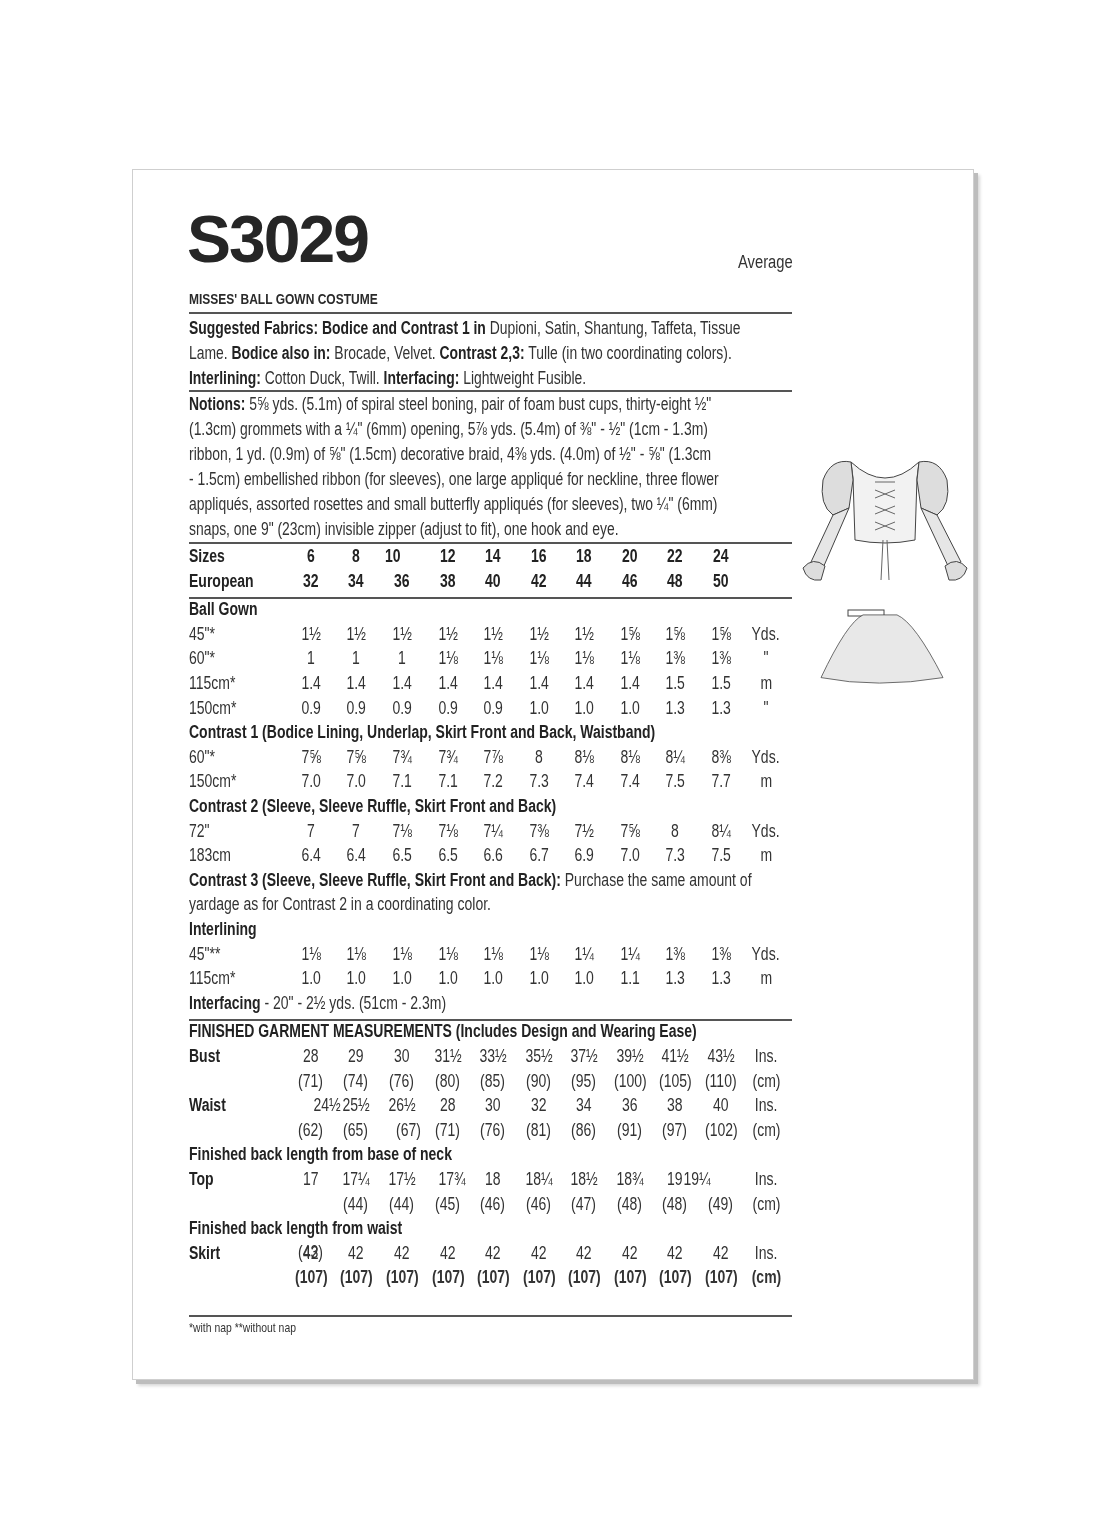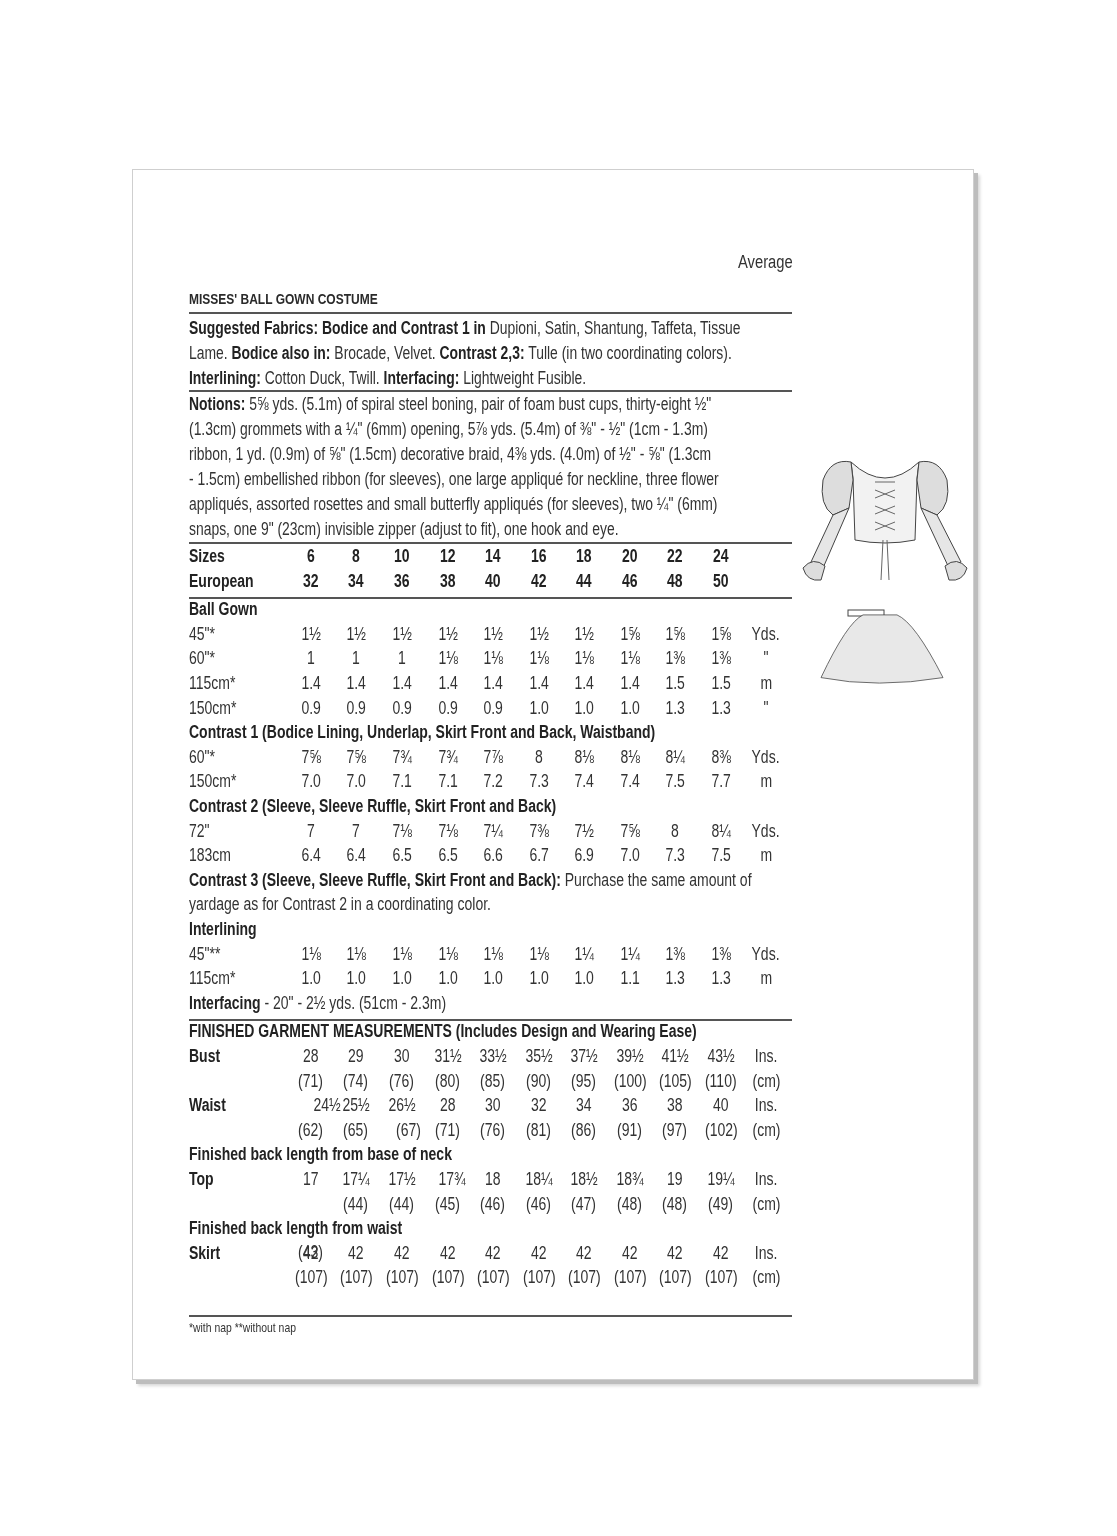--- a/index.html
+++ b/index.html
@@ -39,20 +39,21 @@
     transform:scaleX(0.80); transform-origin:left top; }
   .footnote { position:absolute; left:56px; top:1150px; font-size:13px; color:#333; white-space:nowrap;
     transform:scaleX(0.80); transform-origin:left top; }
   .illus { position:absolute; left:660px; top:160px; width:180px; height:360px; }
 </style>
 </head>
 <body>
 
 <div class="card">
 
+  <div class="pattern-no">S3029</div>
   <div class="difficulty">Average</div>
   <div class="title"><span class="cond">MISSES' BALL GOWN COSTUME</span></div>
   <div class="rule" style="top:142px;"></div>
 
   <div class="para" style="top:146px;">
     <div><b>Suggested Fabrics: Bodice and Contrast 1 in</b><span> Dupioni, Satin, Shantung, Taffeta, Tissue</span></div>
     <div><span>Lame. </span><b>Bodice also in:</b><span> Brocade, Velvet. </span><b>Contrast 2,3:</b><span> Tulle (in two coordinating colors).</span></div>
     <div><b>Interlining:</b><span> Cotton Duck, Twill. </span><b>Interfacing:</b><span> Lightweight Fusible.</span></div>
   </div>
   <div class="rule" style="top:220px;"></div>
@@ -65,21 +66,21 @@
     <div>appliqués, assorted rosettes and small butterfly appliqués (for sleeves), two ¼" (6mm)</div>
     <div>snaps, one 9" (23cm) invisible zipper (adjust to fit), one hook and eye.</div>
   </div>
   <div class="rule" style="top:372px;"></div>
 
   <div id="table-area">
       <div class="row bold" style="top: 376px;">
         <span class="label">Sizes</span>
         <div class="cell" style="left: 122px;"><span>6</span></div>
         <div class="cell" style="left: 167px;"><span>8</span></div>
-        <div class="cell" style="left: 213px; text-align: center;"><span>10</span></div>
+        <div class="cell" style="left: 204px; text-align: center;"><span>10</span></div>
         <div class="cell" style="left: 259px;"><span>12</span></div>
         <div class="cell" style="left: 304px;"><span>14</span></div>
         <div class="cell" style="left: 350px;"><span>16</span></div>
         <div class="cell" style="left: 395px;"><span>18</span></div>
         <div class="cell" style="left: 441px;"><span>20</span></div>
         <div class="cell" style="left: 486px;"><span>22</span></div>
         <div class="cell" style="left: 532px;"><span>24</span></div>
       </div>
       <div class="row bold" style="top: 400.6px;">
         <span class="label">European</span>
@@ -303,21 +304,21 @@
         <span class="label" style="font-weight: bold; color: rgb(34, 34, 34);">Top</span>
         <div class="cell" style="left: 122px;"><span>17</span></div>
         <div class="cell" style="left: 167px;"><span>17¼</span></div>
         <div class="cell" style="left: 213px;"><span>17½</span></div>
         <div class="cell" style="left: 263px;"><span>17¾</span></div>
         <div class="cell" style="left: 304px;"><span>18</span></div>
         <div class="cell" style="left: 350px;"><span>18¼</span></div>
         <div class="cell" style="left: 395px;"><span>18½</span></div>
         <div class="cell" style="left: 441px;"><span>18¾</span></div>
         <div class="cell" style="left: 486px;"><span>19</span></div>
-        <div class="cell" style="left: 532px;"><span>19¼</span></div>
+        <div class="cell" style="left: 508px;"><span>19¼</span></div>
         <div class="cell" style="left: 577px;"><span>Ins.</span></div>
       </div>
       <div class="row" style="top: 1023.6px;">
         <div class="cell" style="left: 122px; margin-top: 48px;"><span>(43)</span></div>
         <div class="cell" style="left: 167px;"><span>(44)</span></div>
         <div class="cell" style="left: 213px;"><span>(44)</span></div>
         <div class="cell" style="left: 259px;"><span>(45)</span></div>
         <div class="cell" style="left: 304px;"><span>(46)</span></div>
         <div class="cell" style="left: 350px;"><span>(46)</span></div>
         <div class="cell" style="left: 395px;"><span>(47)</span></div>
@@ -334,21 +335,21 @@
         <div class="cell" style="left: 213px;"><span>42</span></div>
         <div class="cell" style="left: 259px;"><span>42</span></div>
         <div class="cell" style="left: 304px;"><span>42</span></div>
         <div class="cell" style="left: 350px;"><span>42</span></div>
         <div class="cell" style="left: 395px;"><span>42</span></div>
         <div class="cell" style="left: 441px;"><span>42</span></div>
         <div class="cell" style="left: 486px;"><span>42</span></div>
         <div class="cell" style="left: 532px;"><span>42</span></div>
         <div class="cell" style="left: 577px;"><span>Ins.</span></div>
       </div>
-      <div class="row" style="top: 1097.4px;">
+      <div class="row" style="top: 1097.4px; font-weight: bold;">
         <div class="cell" style="left: 122px;"><span>(107)</span></div>
         <div class="cell" style="left: 167px;"><span>(107)</span></div>
         <div class="cell" style="left: 213px;"><span>(107)</span></div>
         <div class="cell" style="left: 259px;"><span>(107)</span></div>
         <div class="cell" style="left: 304px;"><span>(107)</span></div>
         <div class="cell" style="left: 350px;"><span>(107)</span></div>
         <div class="cell" style="left: 395px;"><span>(107)</span></div>
         <div class="cell" style="left: 441px;"><span>(107)</span></div>
         <div class="cell" style="left: 486px;"><span>(107)</span></div>
         <div class="cell" style="left: 532px;"><span>(107)</span></div>

